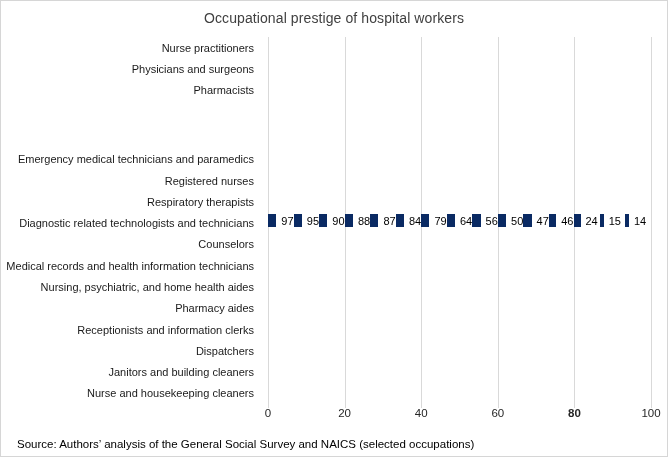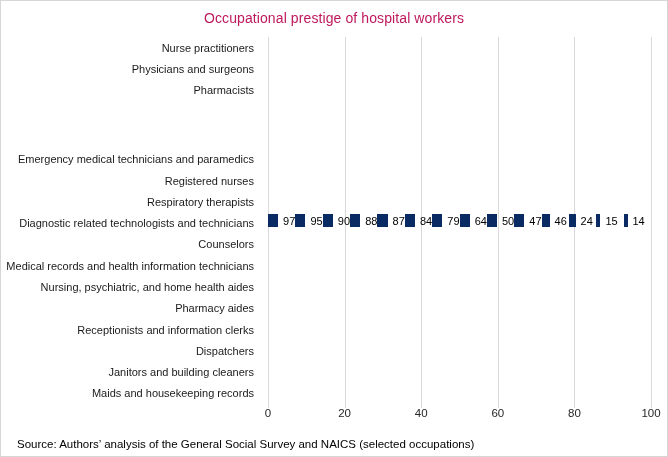--- a/index.html
+++ b/index.html
@@ -11,21 +11,21 @@
     background: #ffffff;
     border: 1px solid #d6d6d6;
     font-family: "Liberation Sans", sans-serif;
     overflow: hidden;
   }
   .chart-title {
     position: absolute;
     top: 9px; left: 0; right: 0;
     text-align: center;
     font-size: 14px;
-    color: #be185d;
+    color: #404040;
     letter-spacing: 0.1px;
   }
   
   .labels-col {
     position: absolute;
     left: 0; top: 36px;
     width: 260px; height: 367px;
     display: flex;
     flex-direction: column;
     align-items: flex-end;
@@ -111,21 +111,21 @@
       <div class="label-row" style="color: rgb(26, 26, 26);">Registered nurses</div>
       <div class="label-row" style="color: rgb(26, 26, 26);">Respiratory therapists</div>
       <div class="label-row" style="color: rgb(26, 26, 26);">Diagnostic related technologists and technicians</div>
       <div class="label-row" style="color: rgb(26, 26, 26);">Counselors</div>
       <div class="label-row" style="color: rgb(26, 26, 26);">Medical records and health information technicians</div>
       <div class="label-row" style="color: rgb(26, 26, 26); margin-left: 28px;">Nursing, psychiatric, and home health aides</div>
       <div class="label-row" style="color: rgb(26, 26, 26);">Pharmacy aides</div>
       <div class="label-row" style="color: rgb(26, 26, 26);">Receptionists and information clerks</div>
       <div class="label-row" style="color: rgb(26, 26, 26);">Dispatchers</div>
       <div class="label-row" style="color: rgb(26, 26, 26);">Janitors and building cleaners</div>
-      <div class="label-row" style="color: rgb(26, 26, 26);">Maids and housekeeping records</div>
+      <div class="label-row" style="color: rgb(26, 26, 26);">Nurse and housekeeping cleaners</div>
     </div>
 
   <div class="plot">
     <div id="gridlines">
         <div class="gridline" style="left: 0%; background: rgb(217, 217, 217);"></div>
         <div class="axis-tick" style="left: 0%; background: rgb(217, 217, 217);"></div>
         <div class="gridline" style="left: 20%; background: rgb(217, 217, 217);"></div>
         <div class="axis-tick" style="left: 20%; background: rgb(217, 217, 217);"></div>
         <div class="gridline" style="left: 40%; background: rgb(217, 217, 217);"></div>
         <div class="axis-tick" style="left: 40%; background: rgb(217, 217, 217);"></div>
@@ -163,20 +163,24 @@
         </div>
         <div class="bar-row">
           <div class="bar" style="width: 79%; background: rgb(10, 42, 99);"></div>
           <span class="value-label">79</span>
         </div>
         <div class="bar-row">
           <div class="bar" style="width: 64%; background: rgb(10, 42, 99);"></div>
           <span class="value-label">64</span>
         </div>
         <div class="bar-row">
+          <div class="bar" style="width: 56%; background: rgb(10, 42, 99);"></div>
+          <span class="value-label">56</span>
+        </div>
+        <div class="bar-row">
           <div class="bar" style="width: 50%; background: rgb(10, 42, 99);"></div>
           <span class="value-label">50</span>
         </div>
         <div class="bar-row">
           <div class="bar" style="width: 47%; background: rgb(10, 42, 99);"></div>
           <span class="value-label">47</span>
         </div>
         <div class="bar-row">
           <div class="bar" style="width: 29%; background: rgb(10, 42, 99);"></div>
           <span class="value-label">46</span>
@@ -194,18 +198,18 @@
           <span class="value-label">14</span>
         </div>
       </div>
   </div>
 
   <div class="xaxis" id="xaxis">
       <div class="x-tick-label" style="left: 0%; color: rgb(38, 38, 38);">0</div>
       <div class="x-tick-label" style="left: 20%; color: rgb(38, 38, 38);">20</div>
       <div class="x-tick-label" style="left: 40%; color: rgb(38, 38, 38);">40</div>
       <div class="x-tick-label" style="left: 60%; color: rgb(38, 38, 38);">60</div>
-      <div class="x-tick-label" style="left: 80%; color: rgb(38, 38, 38);">80</div>
+      <div class="x-tick-label" style="left: 80%; color: rgb(38, 38, 38); font-weight: bold;">80</div>
       <div class="x-tick-label" style="left: 100%; color: rgb(38, 38, 38);">100</div>
     </div>
 
   <div class="source-note">Source: Authors’ analysis of the General Social Survey and NAICS (selected occupations)</div>
 </div>
 
 </body></html>

